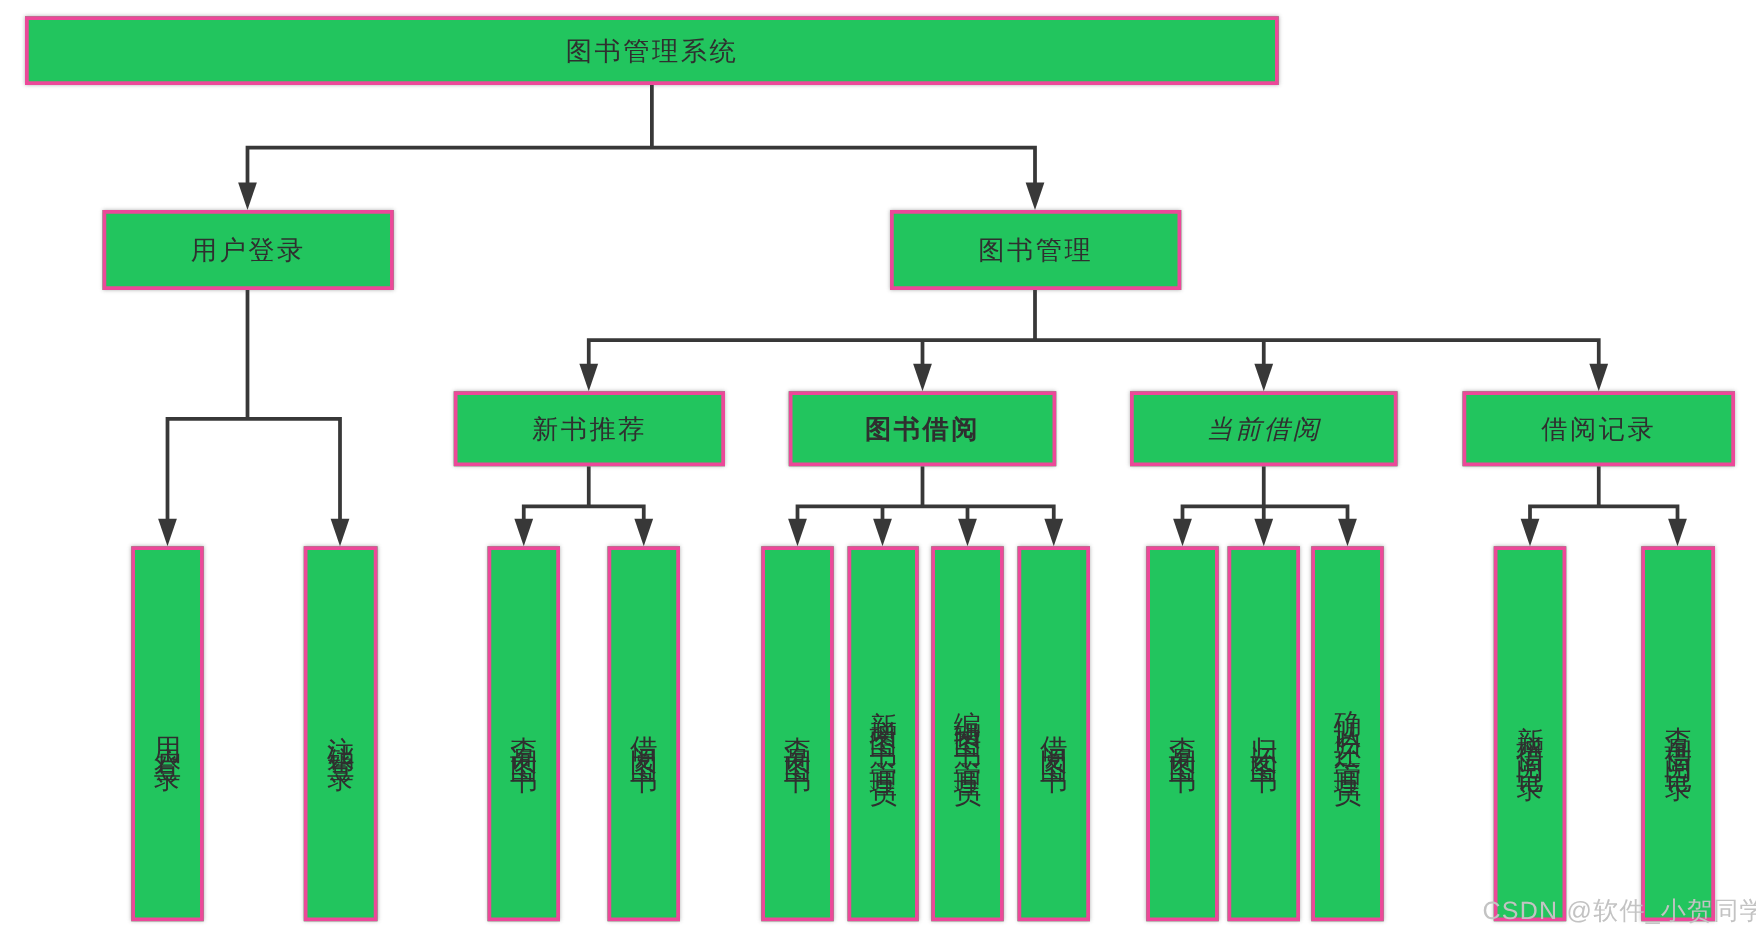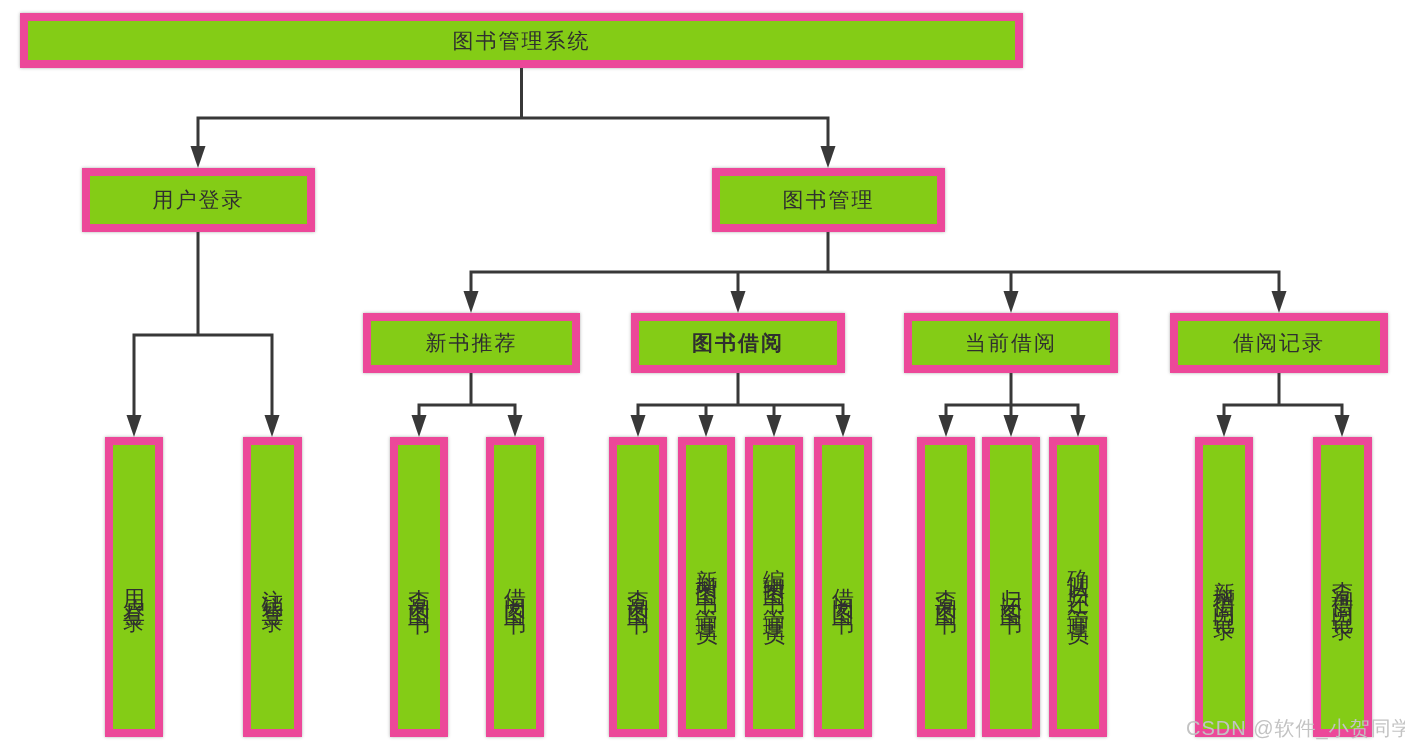--- a/index.html
+++ b/index.html
@@ -12,22 +12,22 @@
     overflow: hidden;
   }
   #connectors {
     position: absolute;
     left: 0; top: 0;
     width: 1405px; height: 747px;
   }
   .node {
     position: absolute;
     box-sizing: border-box;
-    border: 8px solid #ec4899;
-    background: #84cc16;
+    border: 3px solid #ec4899;
+    background: #22c55e;
     display: flex;
     align-items: center;
     justify-content: center;
     color: #2f2f2f;
     box-shadow: 0 0 3px rgba(80,80,80,0.45);
   }
   .h-label {
     font-size: 21px;
     letter-spacing: 2px;
     white-space: nowrap;
@@ -100,21 +100,21 @@
   <div class="node" style="left:363px; top:313px; width:217px; height:60px;">
     <span class="h-label">新书推荐</span>
   </div>
 
   <div class="node" style="left:712px; top:168px; width:233px; height:64px;">
     <span class="h-label">图书管理</span>
   </div>
   <div class="node" style="left:631px; top:313px; width:214px; height:60px;font-weight:bold;">
     <span class="h-label">图书借阅</span>
   </div>
-  <div class="node" style="left:904px; top:313px; width:214px; height:60px;">
+  <div class="node" style="left:904px; top:313px; width:214px; height:60px;font-style:italic;">
     <span class="h-label">当前借阅</span>
   </div>
   <div class="node" style="left:1170px; top:313px; width:218px; height:60px;">
     <span class="h-label">借阅记录</span>
   </div>
 
   <div class="node" style="left:105px; top:437px; width:58px; height:300px;">
     <span class="v-label">用户登录</span>
   </div>
   <div class="node" style="left:243px; top:437px; width:59px; height:300px;">

